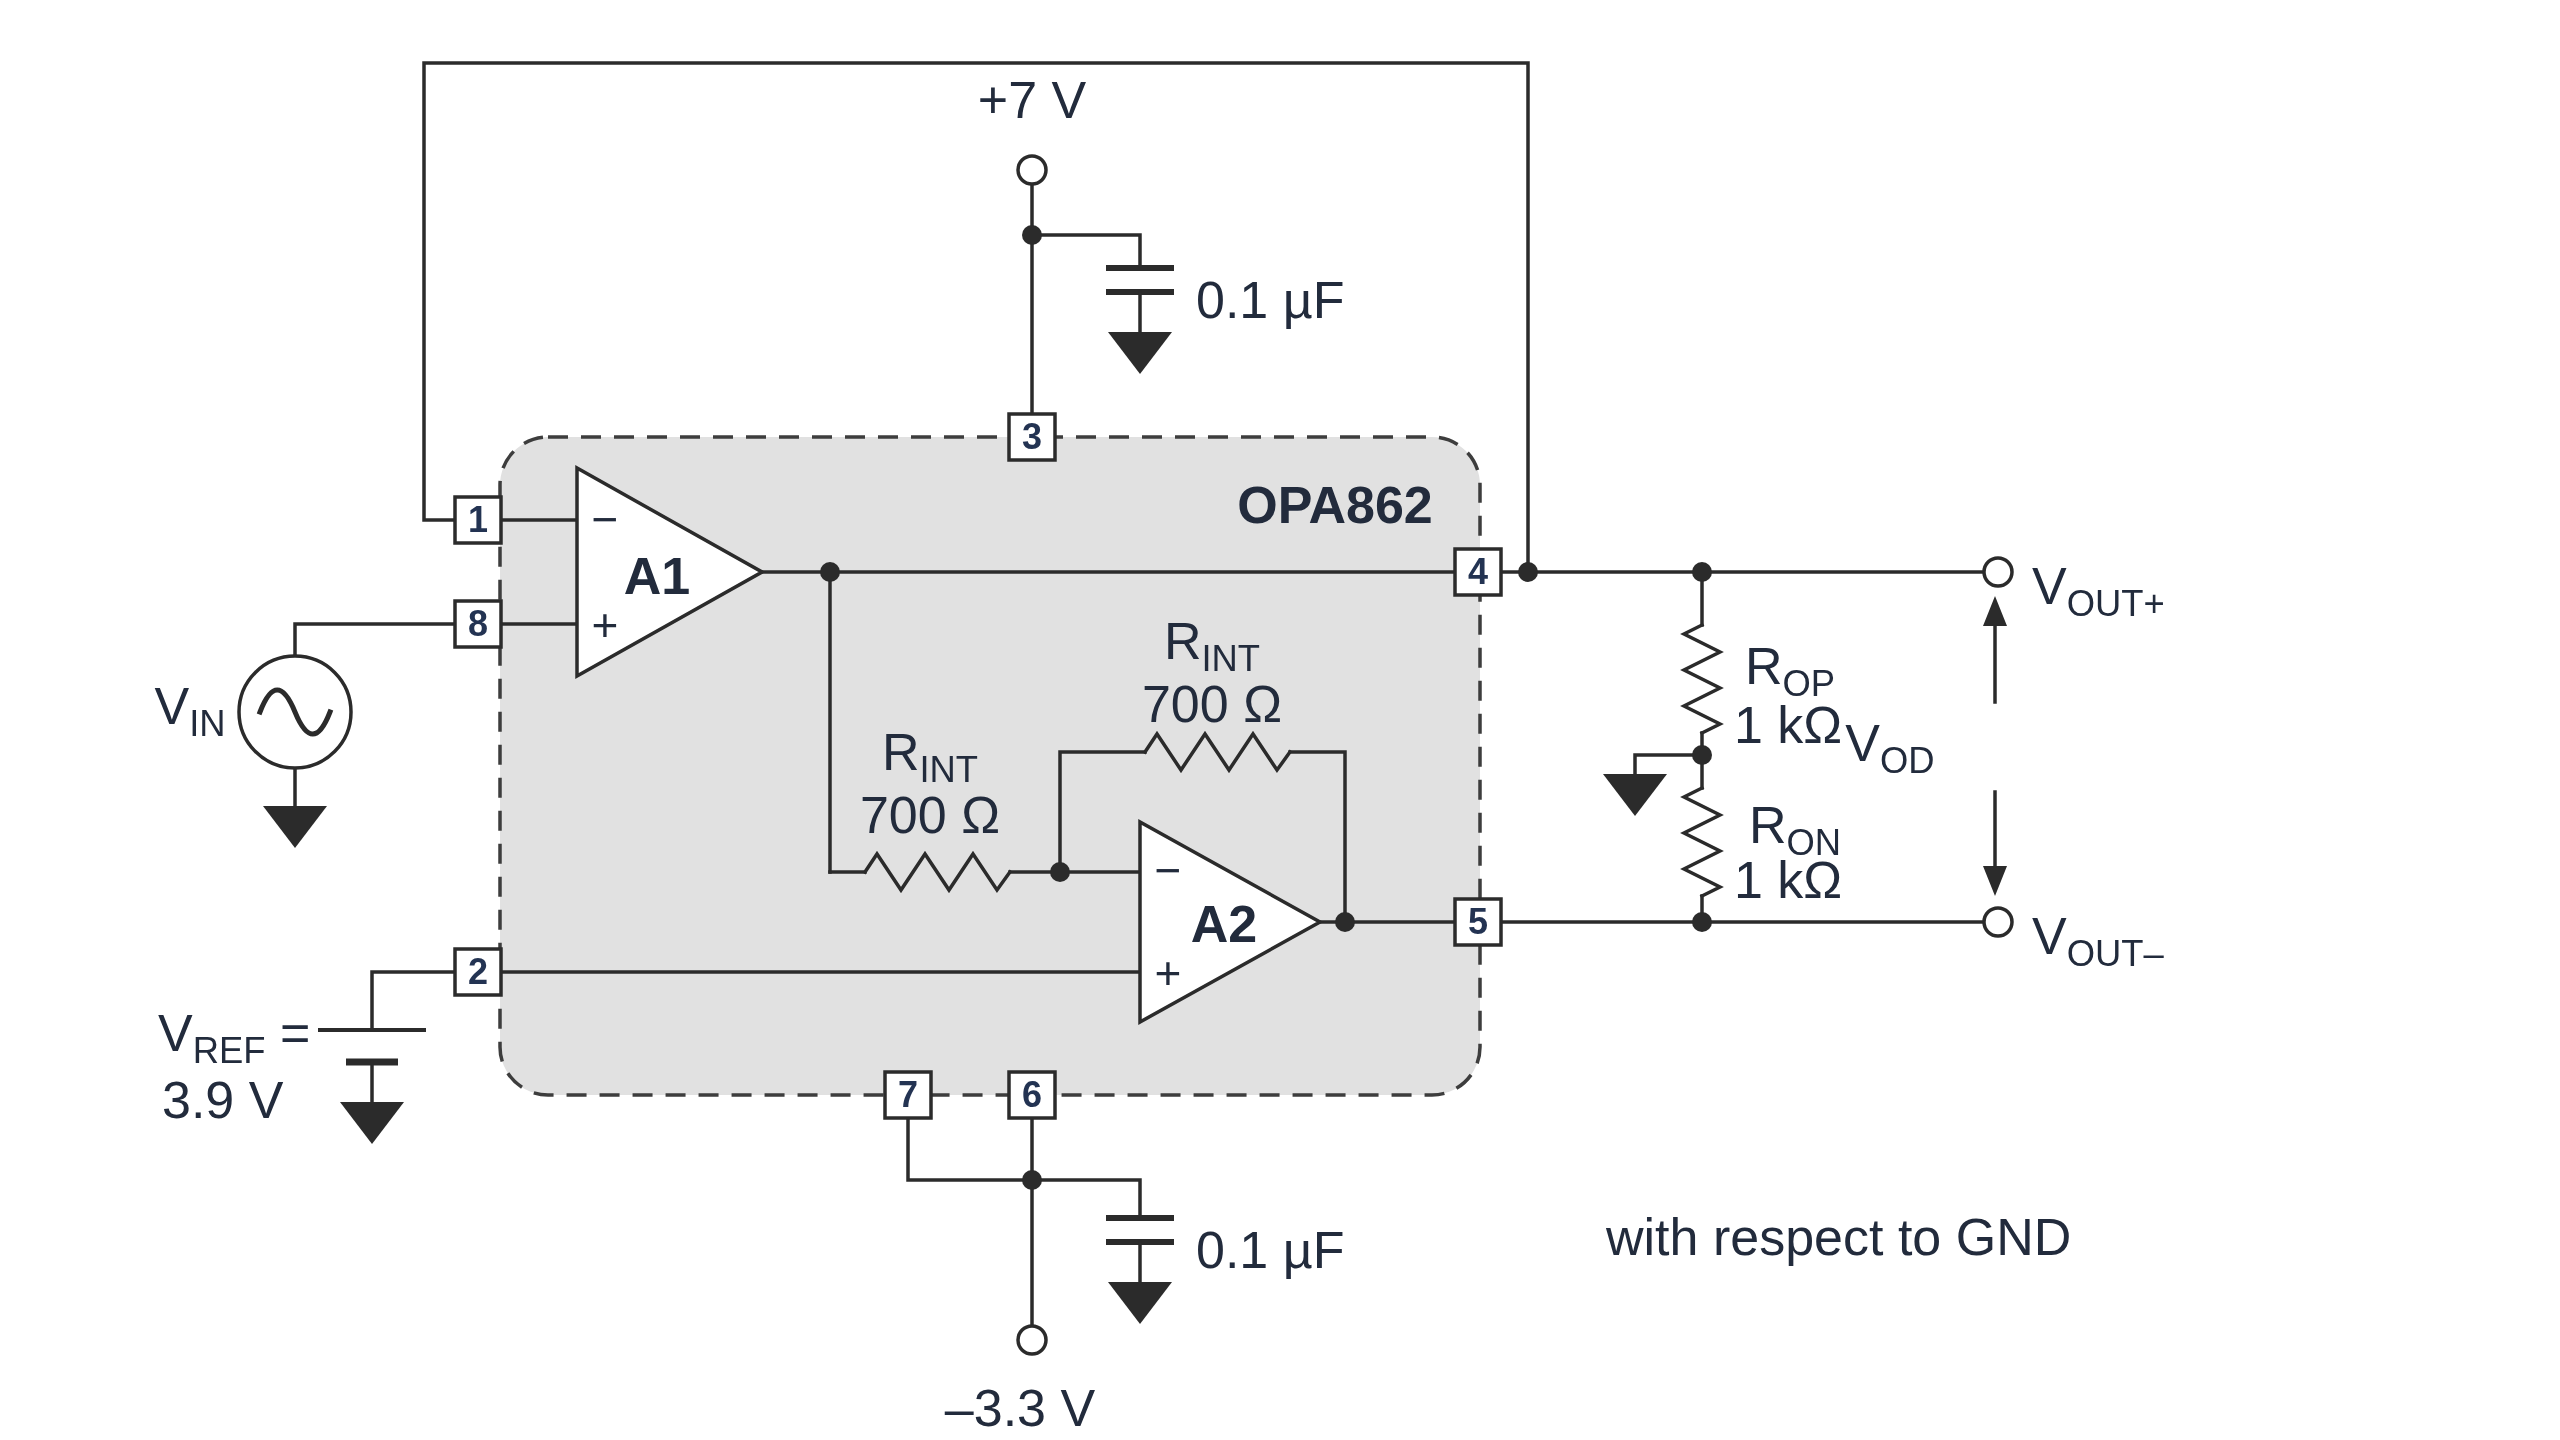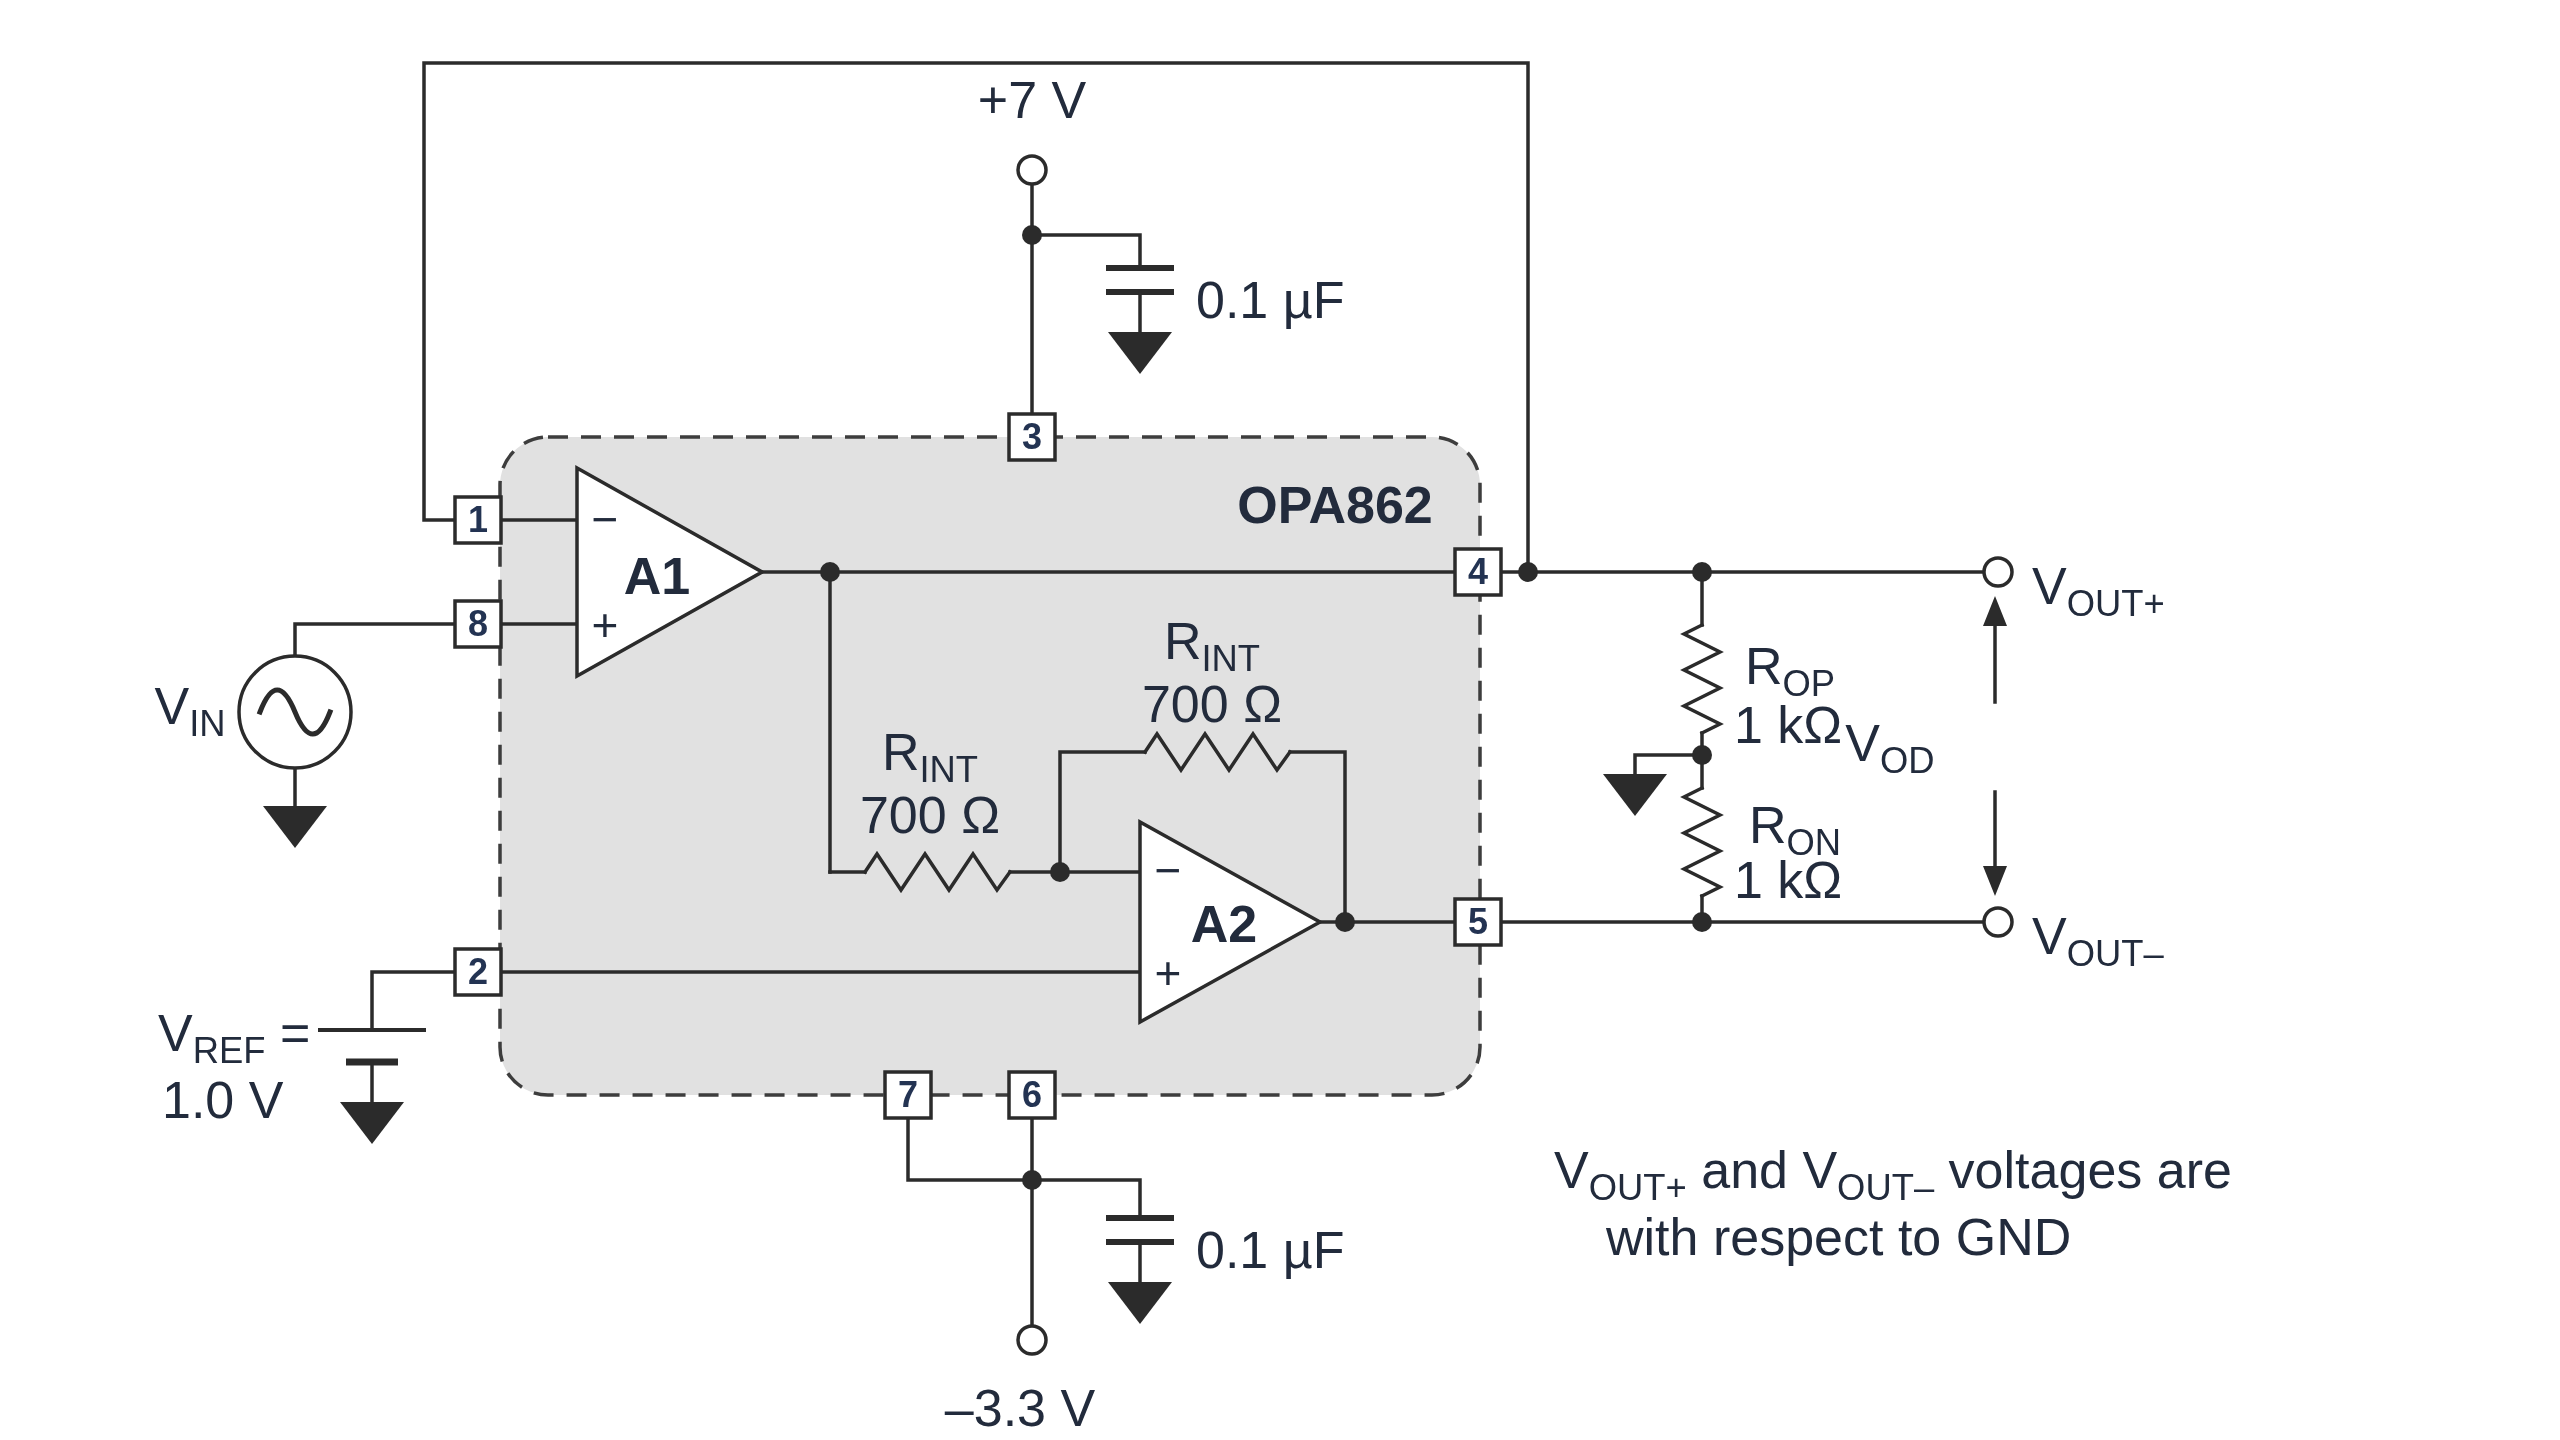--- a/index.html
+++ b/index.html
@@ -135,42 +135,41 @@
   <div class="lbl c sym" style="left:605px;top:519px">−</div>
   <div class="lbl c sym" style="left:605px;top:625px">+</div>
 
   <div class="lbl c bold" style="left:1224px;top:924px">A2</div>
   <div class="lbl c sym" style="left:1168px;top:870px">−</div>
   <div class="lbl c sym" style="left:1168px;top:973px">+</div>
 
   <div class="lbl c" style="left:190px;top:711px"><span>V</span><sub>IN</sub></div>
 
   <div class="lbl l" style="left:158px;top:1018px"><span>V</span><sub>REF</sub><span> =</span></div>
-  <div class="lbl l" style="left:162px;top:1080px">1.0 V</div>
+  <div class="lbl l" style="left:162px;top:1080px">3.9 V</div>
 
   <div class="lbl c" style="left:930px;top:757px"><span>R</span><sub>INT</sub></div>
   <div class="lbl c" style="left:930px;top:815px">700 Ω</div>
 
   <div class="lbl c" style="left:1212px;top:646px"><span>R</span><sub>INT</sub></div>
   <div class="lbl c" style="left:1212px;top:704px">700 Ω</div>
 
   <div class="lbl l" style="left:1745px;top:651px"><span>R</span><sub>OP</sub></div>
   <div class="lbl l" style="left:1734px;top:705px">1 kΩ</div>
 
   <div class="lbl l" style="left:1749px;top:810px"><span>R</span><sub>ON</sub></div>
   <div class="lbl l" style="left:1734px;top:860px">1 kΩ</div>
 
   <div class="lbl l" style="left:2032px;top:571px"><span>V</span><sub>OUT+</sub></div>
   <div class="lbl l" style="left:2032px;top:921px"><span>V</span><sub>OUT–</sub></div>
   <div class="lbl c" style="left:1890px;top:748px"><span>V</span><sub>OD</sub></div>
 
   <div class="lbl c" style="left:1020px;top:1408px">–3.3 V</div>
   <div class="lbl l" style="left:1196px;top:1230px">0.1 µF</div>
 
-  <div class="lbl l" style="left:1554px;top:1155px"><span>V</span><sub>OUT+</sub><span> and V</span><sub>OUT–</sub><span> voltages are</span></div>
   <div class="lbl l" style="left:1606px;top:1217px">with respect to GND</div>
 
   <div class="pin-num" style="left:478px;top:520px">1</div>
   <div class="pin-num" style="left:478px;top:624px">8</div>
   <div class="pin-num" style="left:478px;top:972px">2</div>
   <div class="pin-num" style="left:1032px;top:437px">3</div>
   <div class="pin-num" style="left:908px;top:1095px">7</div>
   <div class="pin-num" style="left:1032px;top:1095px">6</div>
   <div class="pin-num" style="left:1478px;top:572px">4</div>
   <div class="pin-num" style="left:1478px;top:922px">5</div>

